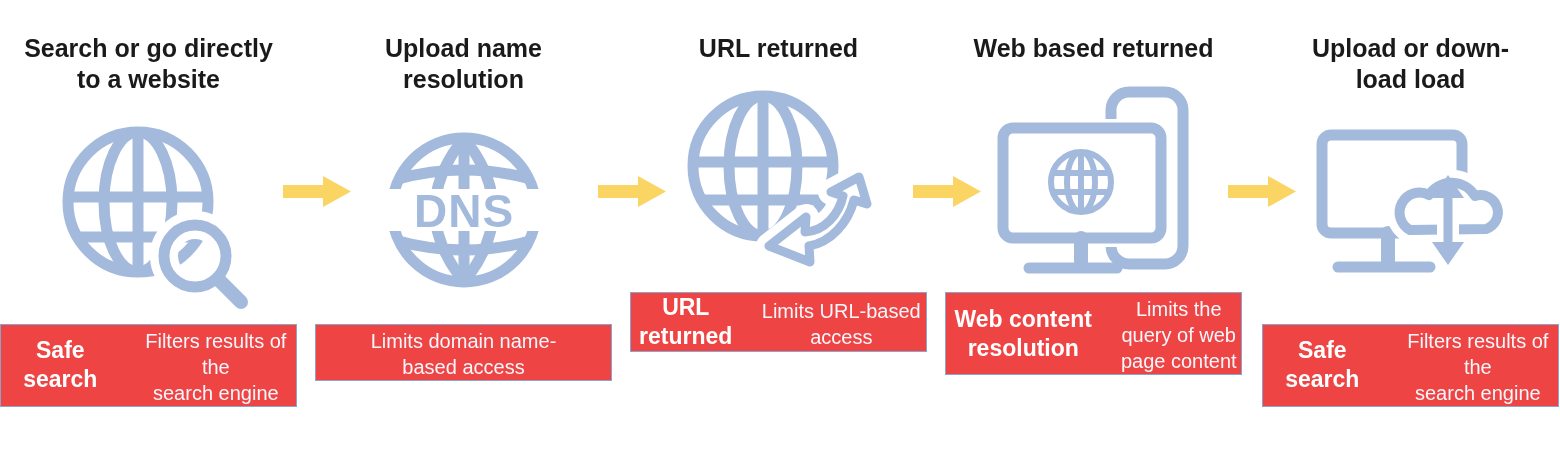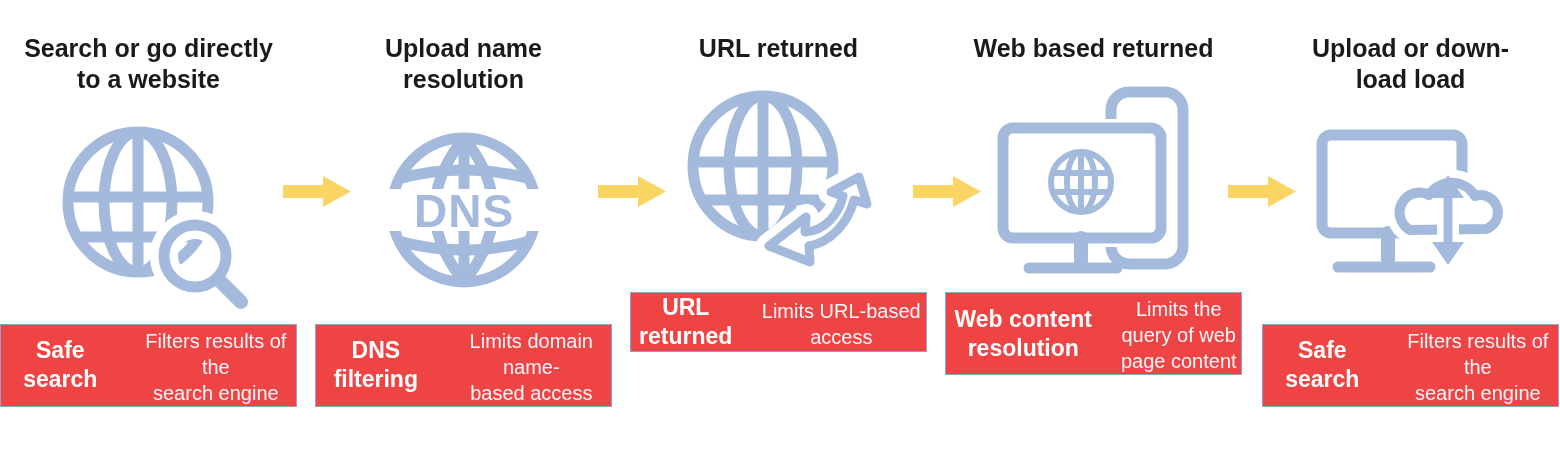--- a/index.html
+++ b/index.html
@@ -97,21 +97,20 @@
               <path d="M 30 70 Q 100 50 170 70"></path>
               <path d="M 30 130 Q 100 150 170 130"></path>
             </g>
             <rect x="4" y="79" width="192" height="42" fill="#ffffff" stroke="none"></rect>
             <text class="dns" x="100" y="101" font-size="46" fill="#A3BADC" stroke="none" text-anchor="middle" dominant-baseline="central" letter-spacing="1">DNS</text>
           </g>
         </svg>
       </span>
     </div>
     <div class="stage-box">
-      <div class="box-title">DNS filtering</div>
       <div class="box-text">Limits domain name-
 based access</div>
     </div>
   </div>
 
   <div class="stage" style="left:630px">
     <div class="stage-title">URL returned</div>
     <div class="icon-area">
       <span>
         <svg width="212" height="208" viewBox="0 0 212 208">

